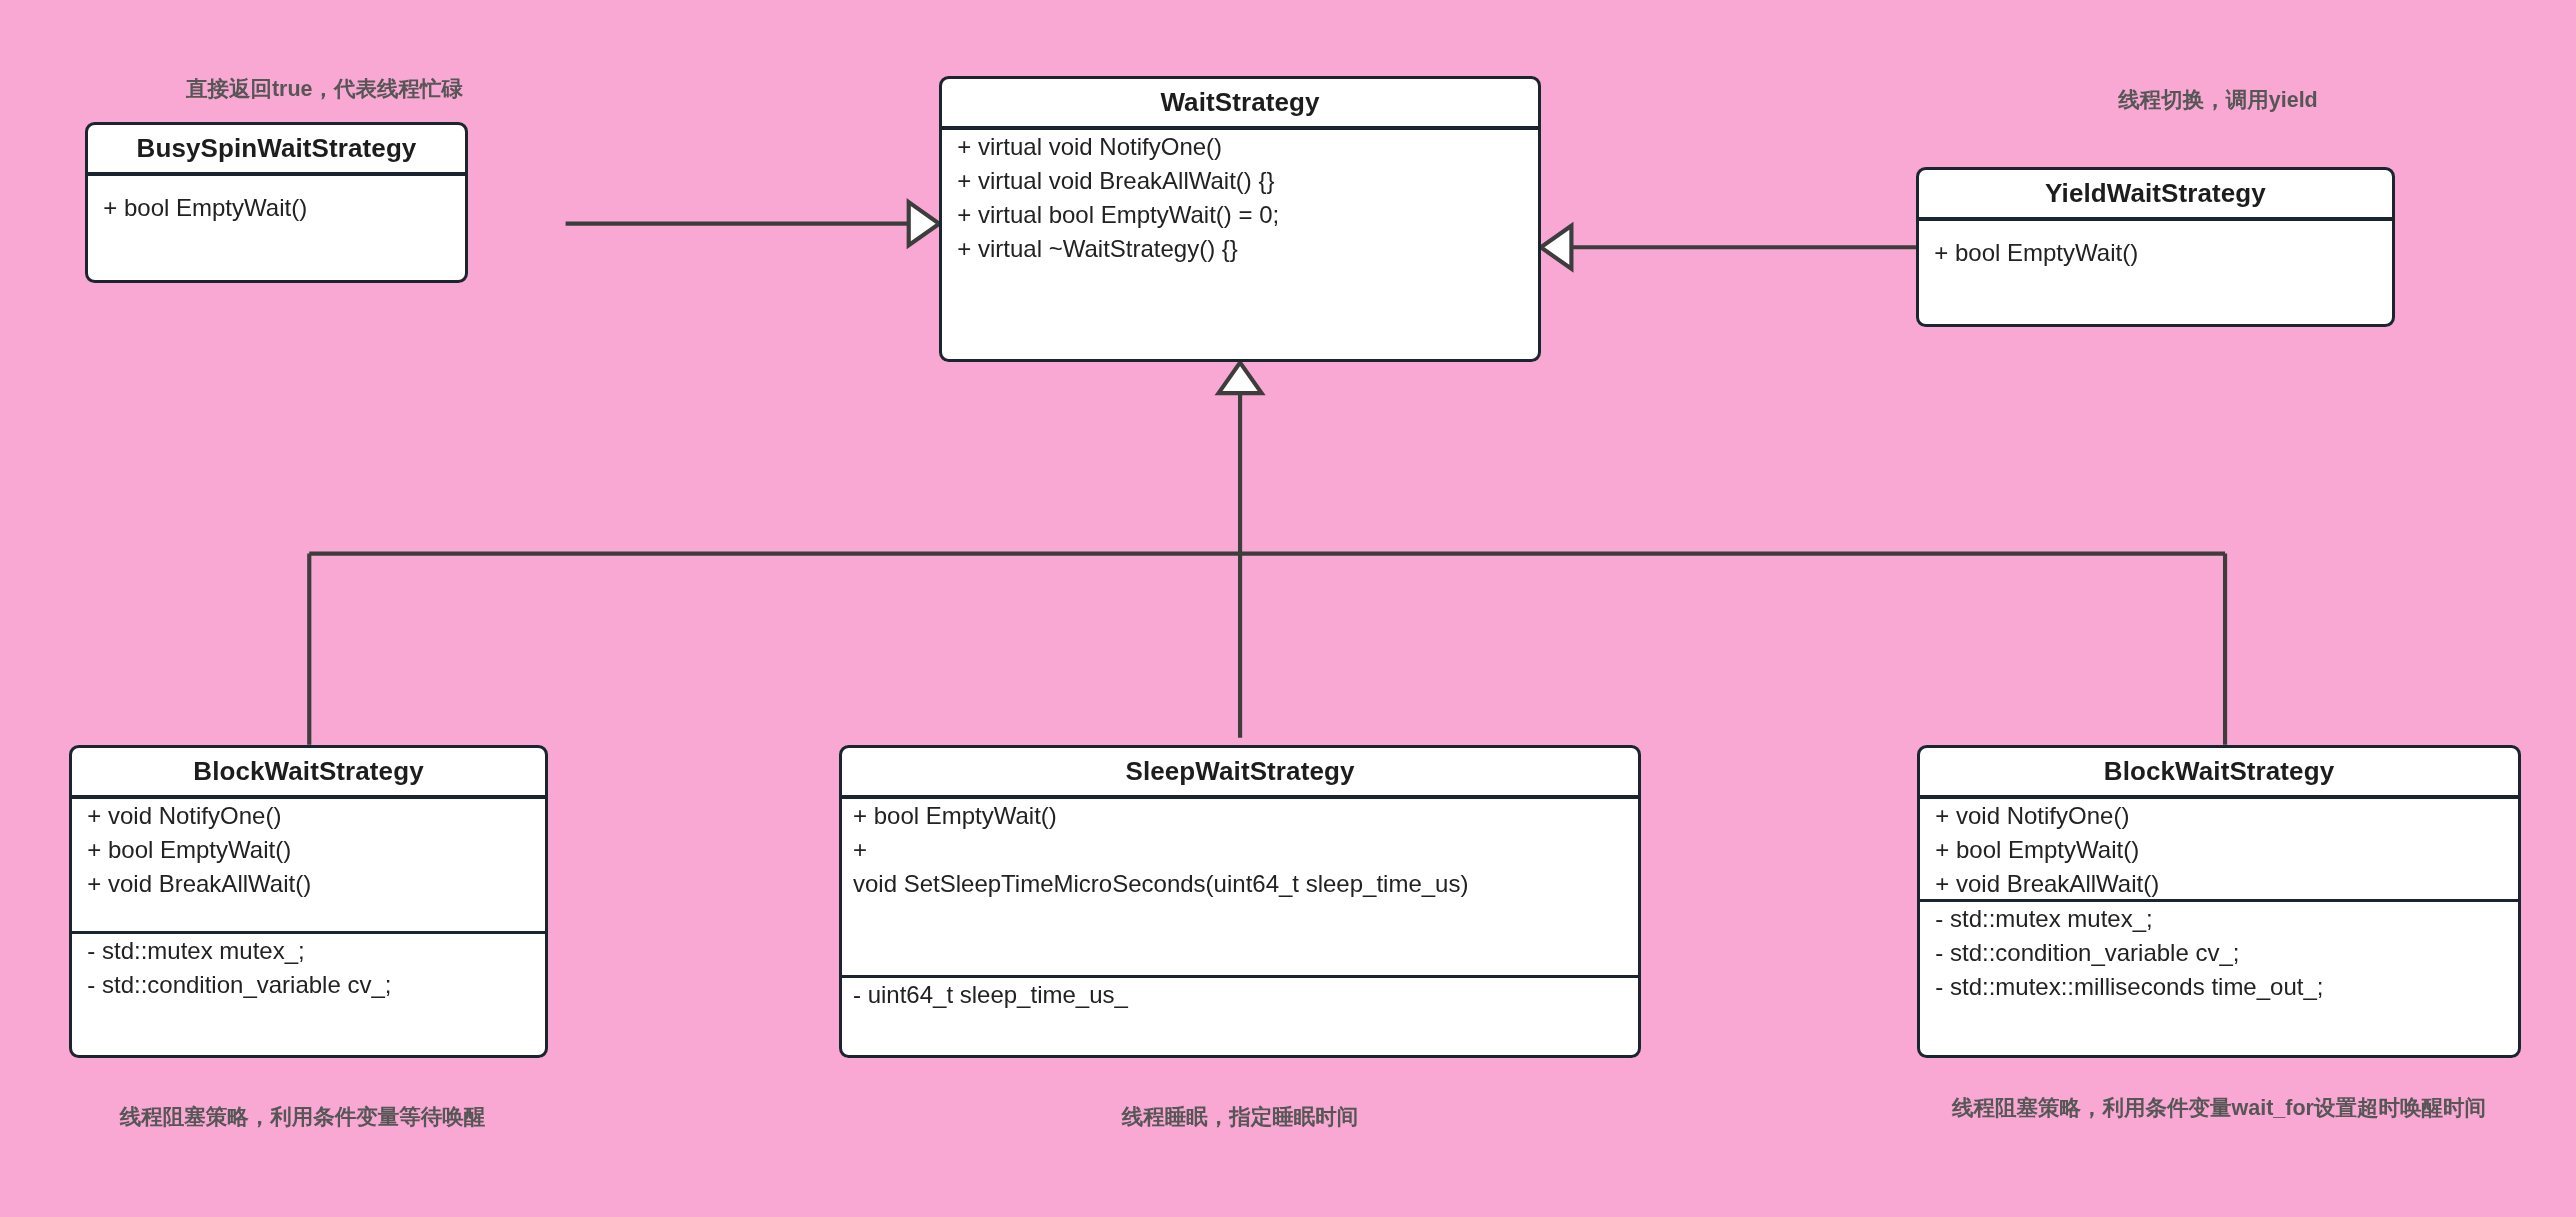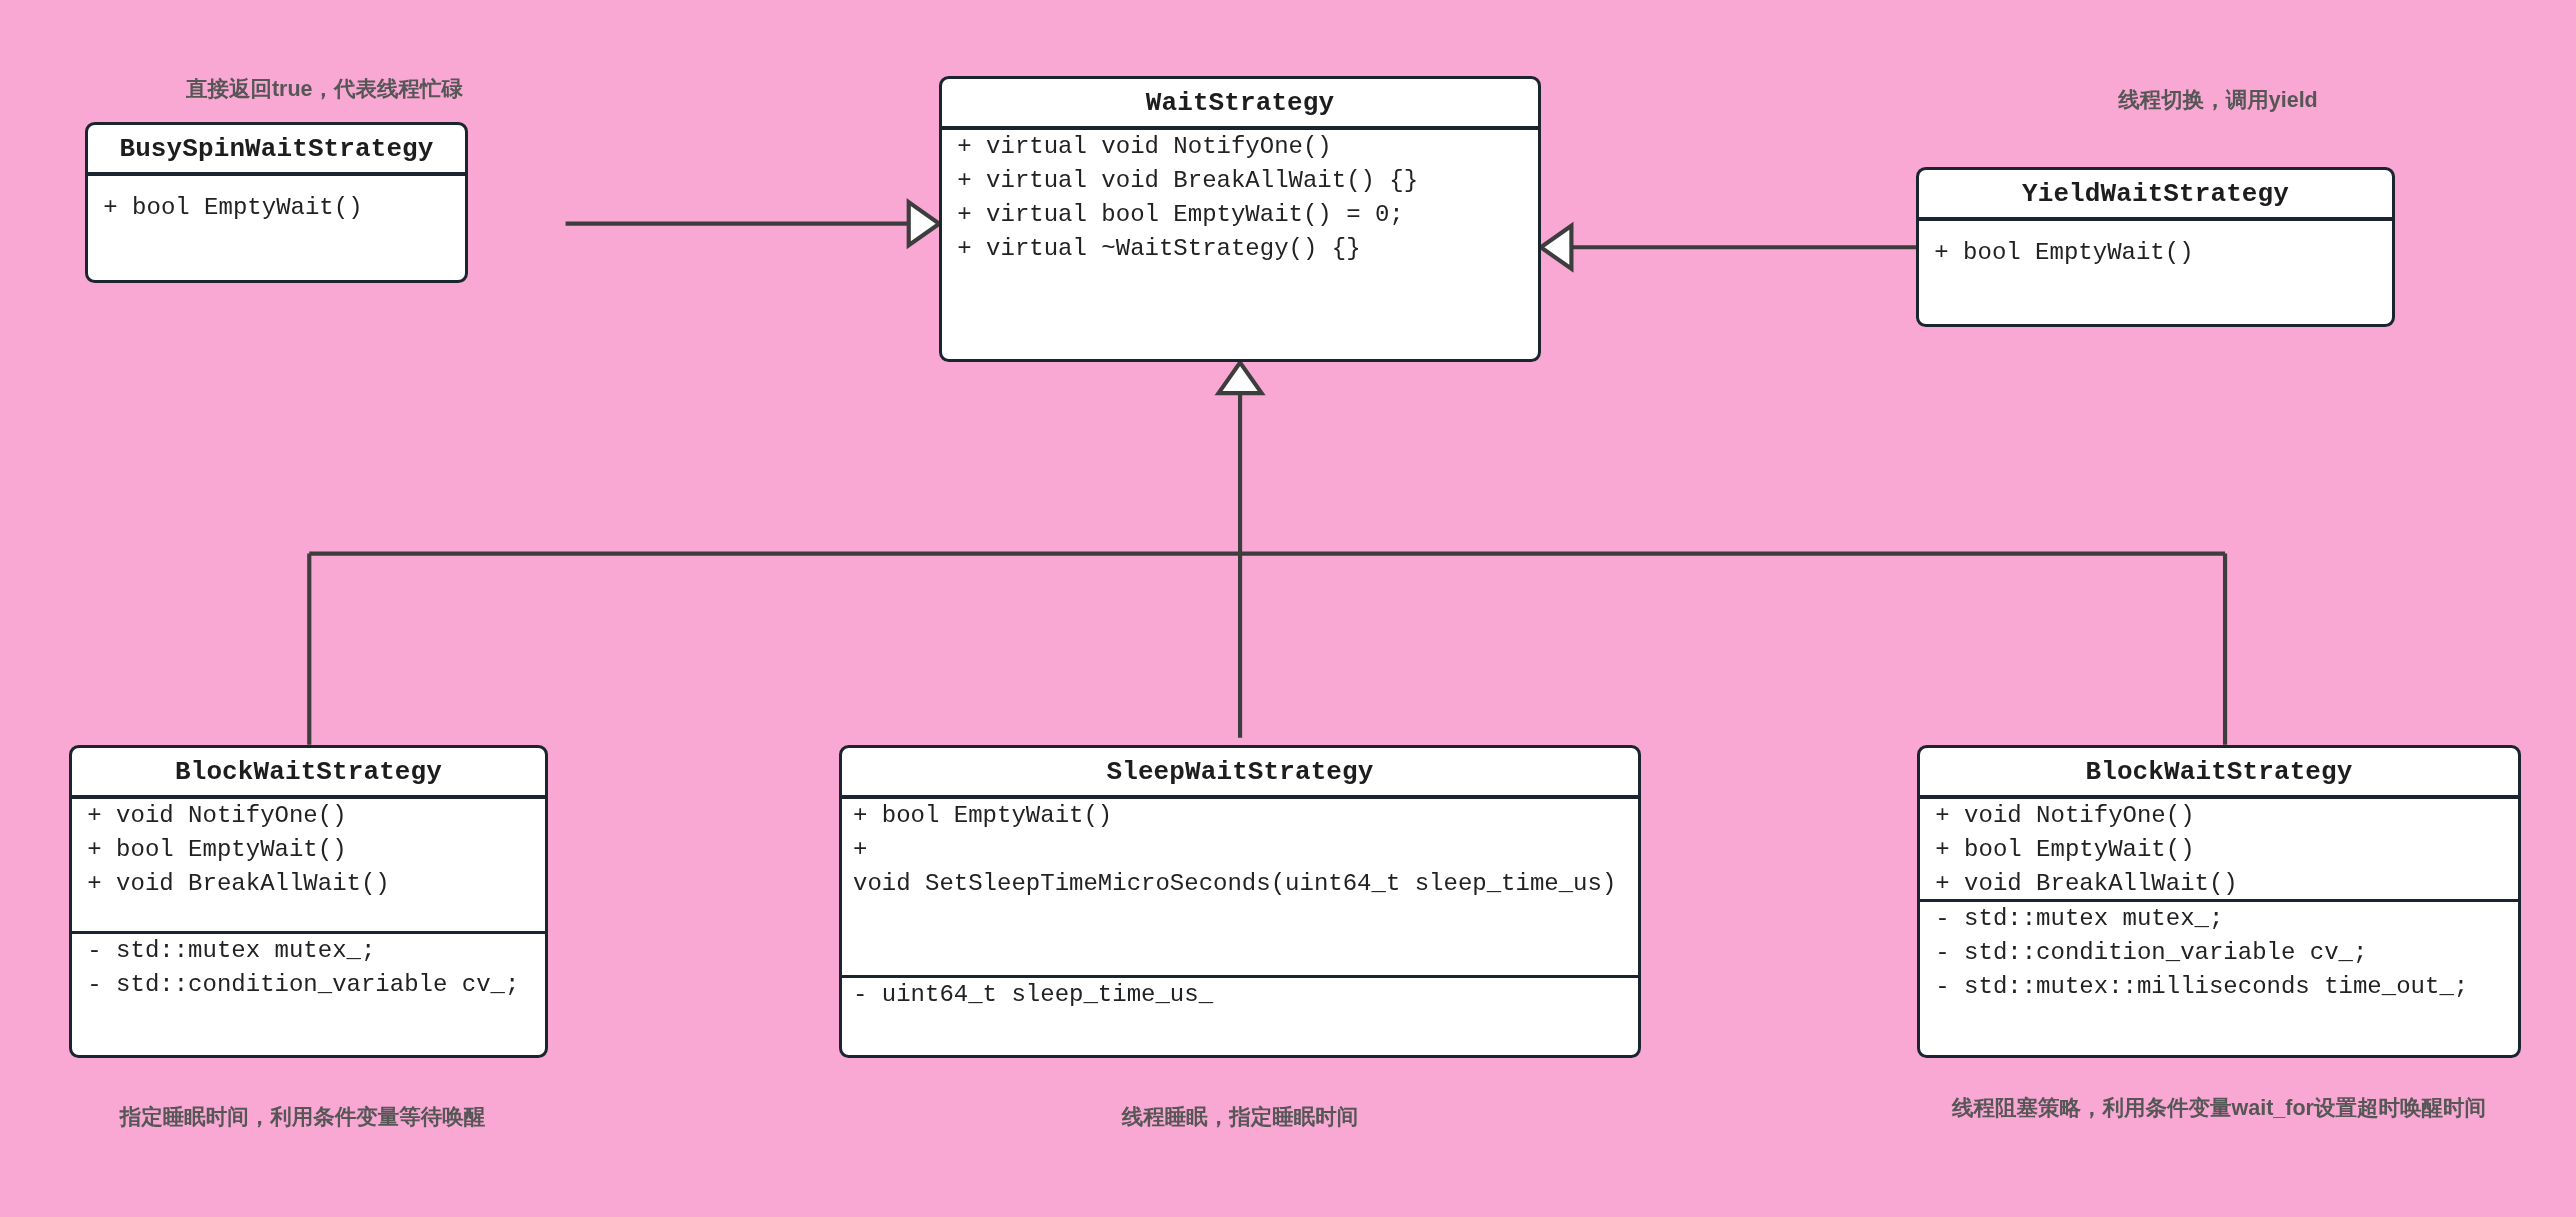--- a/index.html
+++ b/index.html
@@ -21,21 +21,20 @@
   }
   
   .uml-box {
     position: absolute;
     background: #ffffff;
     border: 3.5px solid #1b2530;
     border-radius: 9.7px;
     box-sizing: border-box;
     overflow: hidden;
     z-index: 5;
-    font-family: Liberation Mono, monospace;
   }
   .uml-title {
     text-align: center;
     font-weight: bold;
     color: #1d1d1d;
     font-size: 26px;
     letter-spacing: 0.1px;
     box-sizing: border-box;
     display: flex;
     align-items: center;
@@ -110,21 +109,21 @@
 
     <path class="edge-line" d="M 445 797 L 445 1072"></path>
 
     <path class="edge-line" d="M 3203 797 L 3203 1072"></path>
   </svg>
 
   <div class="annot" style="left:85px; top:75px; width:479px;">直接返回true，代表线程忙碌</div>
 
   <div class="annot" style="left:1916px; top:86px; width:604px;">线程切换，调用yield</div>
 
-  <div class="annot" style="left:42px; top:1103px; width:521px;">指定睡眠时间，利用条件变量等待唤醒</div>
+  <div class="annot" style="left:42px; top:1103px; width:521px;">线程阻塞策略，利用条件变量等待唤醒</div>
 
   <div class="annot" style="left:839px; top:1103px; width:802px;">线程睡眠，指定睡眠时间</div>
 
   <div class="annot" style="left:1917px; top:1094px; width:604px;">线程阻塞策略，利用条件变量wait_for设置超时唤醒时间</div>
 
   <div class="uml-box" style="left:939px; top:76px; width:602px; height:286px;">
     <div class="uml-title" style="height:47px;">WaitStrategy</div>
     <div class="uml-divider"></div>
     <div class="uml-section" style="height:236px;">
       <div class="uml-line">+ virtual void NotifyOne()</div>

